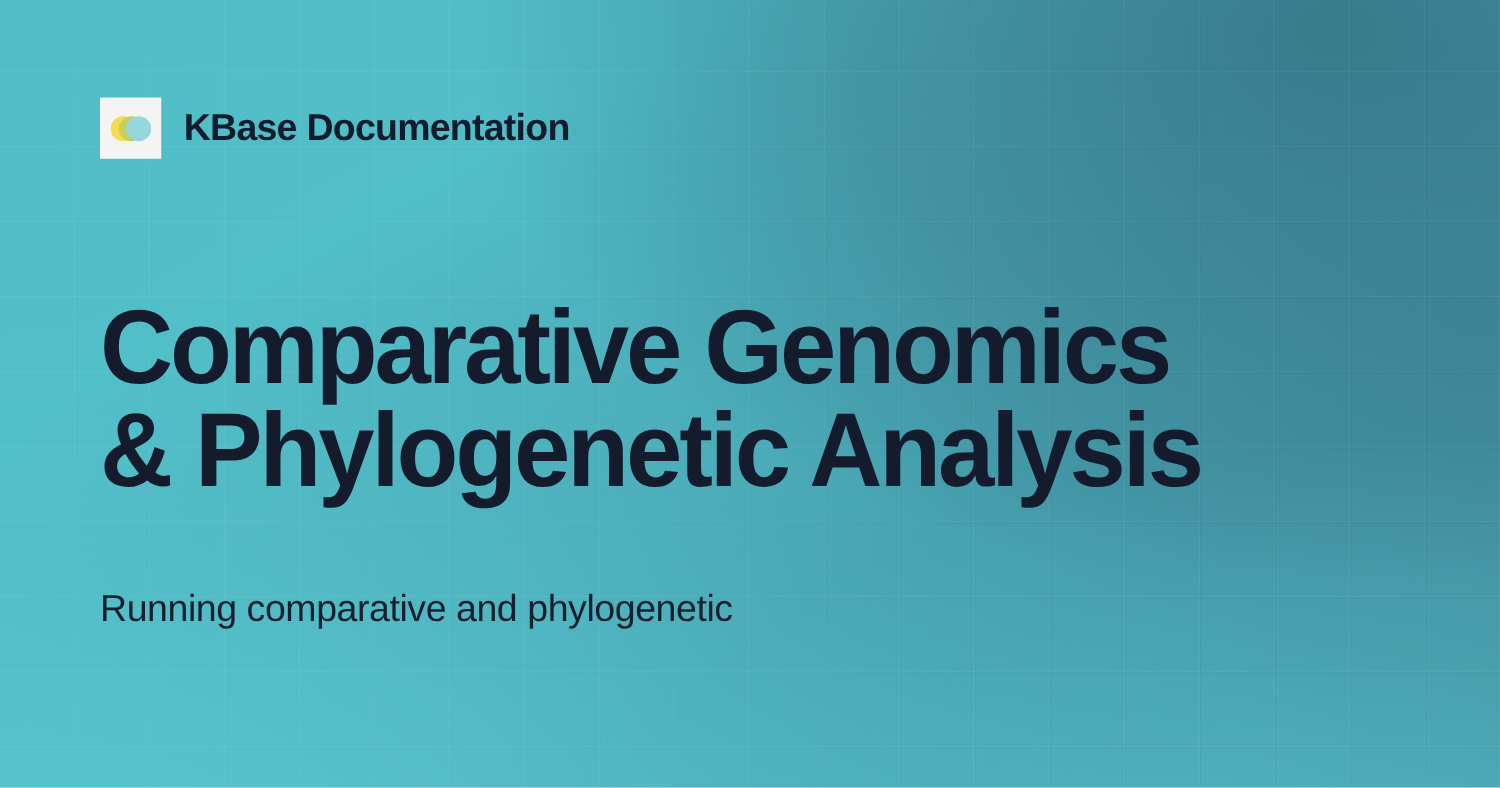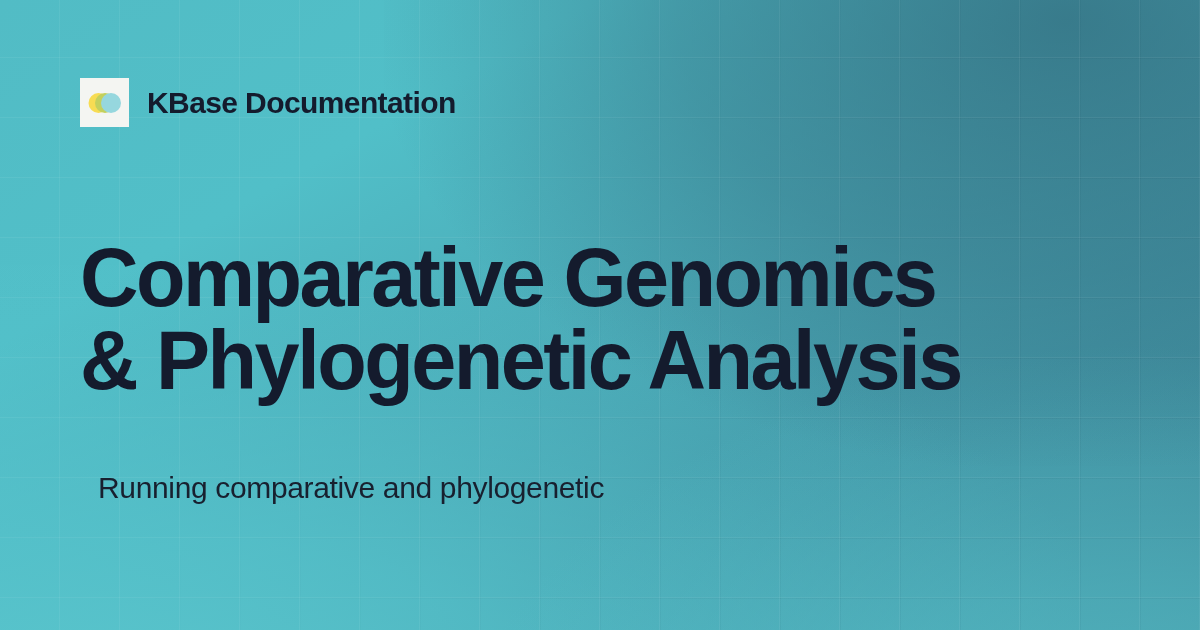--- a/index.html
+++ b/index.html
@@ -132,21 +132,21 @@
     left: 80px;
     top: 468px;
     width: 760px;
     margin: 0;
     font-size: 30px;
     font-weight: 400;
     line-height: 1.33;
     letter-spacing: -0.35px;
     color: #18202f;
   }
-  .subtitle .line { display: block; white-space: nowrap; margin-left: 18px; }
+  .subtitle .line { display: block; white-space: nowrap; }
 </style>
 </head>
 <body>
 
 <div id="og-card">
 
   <div class="bg-base"></div>
   <div class="bg-glow-bl"></div>
   <div class="bg-glow-br"></div>
   <div class="bg-shade-tr"></div>

